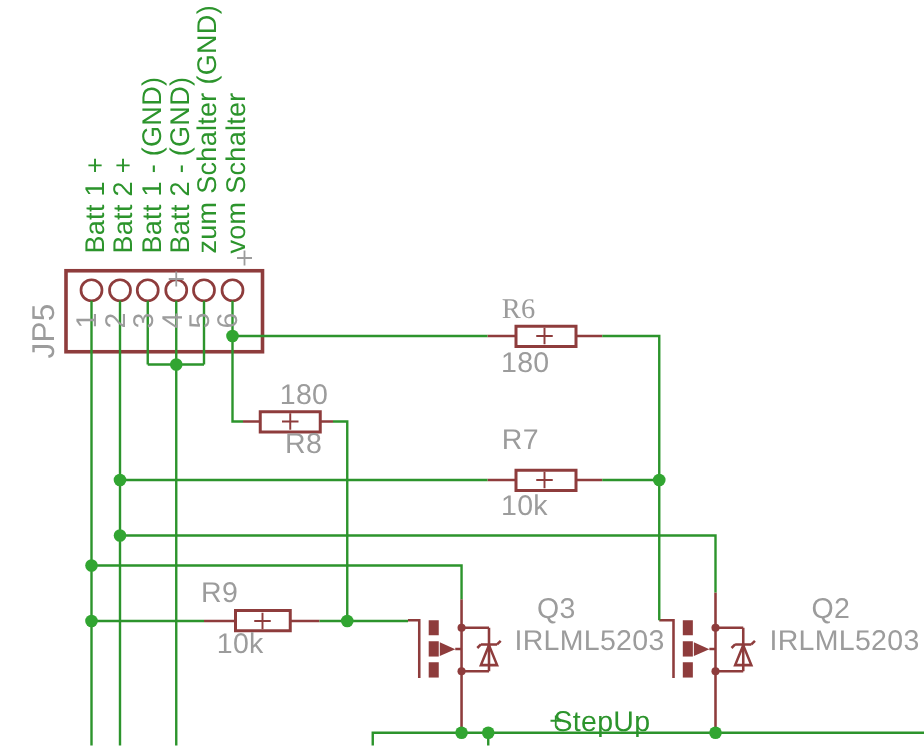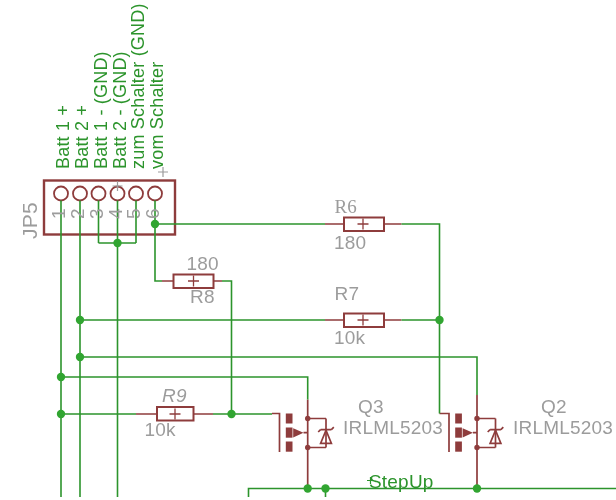--- a/index.html
+++ b/index.html
@@ -132,21 +132,21 @@
   <span class="txt t-gray f19 vert" style="left:105.5px;top:218.5px;">4</span>
   <span class="txt t-gray f19 vert" style="left:124px;top:218.5px;">5</span>
   <span class="txt t-gray f19 vert" style="left:143px;top:218.5px;">6</span>
 
   <span class="txt t-gray f19" style="left:334.5px;top:197px;font-family:Liberation Serif, serif;">R6</span>
   <span class="txt t-gray f19" style="left:334px;top:232.5px;">180</span>
   <span class="txt t-gray f19" style="left:186.5px;top:253.5px;">180</span>
   <span class="txt t-gray f19" style="left:190px;top:287px;">R8</span>
   <span class="txt t-gray f19" style="left:334.5px;top:284px;">R7</span>
   <span class="txt t-gray f19" style="left:334px;top:327.5px;">10k</span>
-  <span class="txt t-gray f19" style="left:162px;top:385.5px;font-style:italic;">R9</span>
+  <span class="txt t-gray f19" style="left:134px;top:385.5px;">R9</span>
   <span class="txt t-gray f19" style="left:144.5px;top:419.5px;">10k</span>
 
   <span class="txt t-gray f19" style="left:358px;top:396.5px;">Q3</span>
   <span class="txt t-gray f19" style="left:343px;top:417.5px;">IRLML5203</span>
   <span class="txt t-gray f19" style="left:513px;top:396.5px;margin-left:28px;">Q2</span>
   <span class="txt t-gray f19" style="left:513px;top:417.5px;">IRLML5203</span>
 
   <span class="txt t-green f19" style="left:369px;top:472px;">StepUp</span>
 
 </div>

